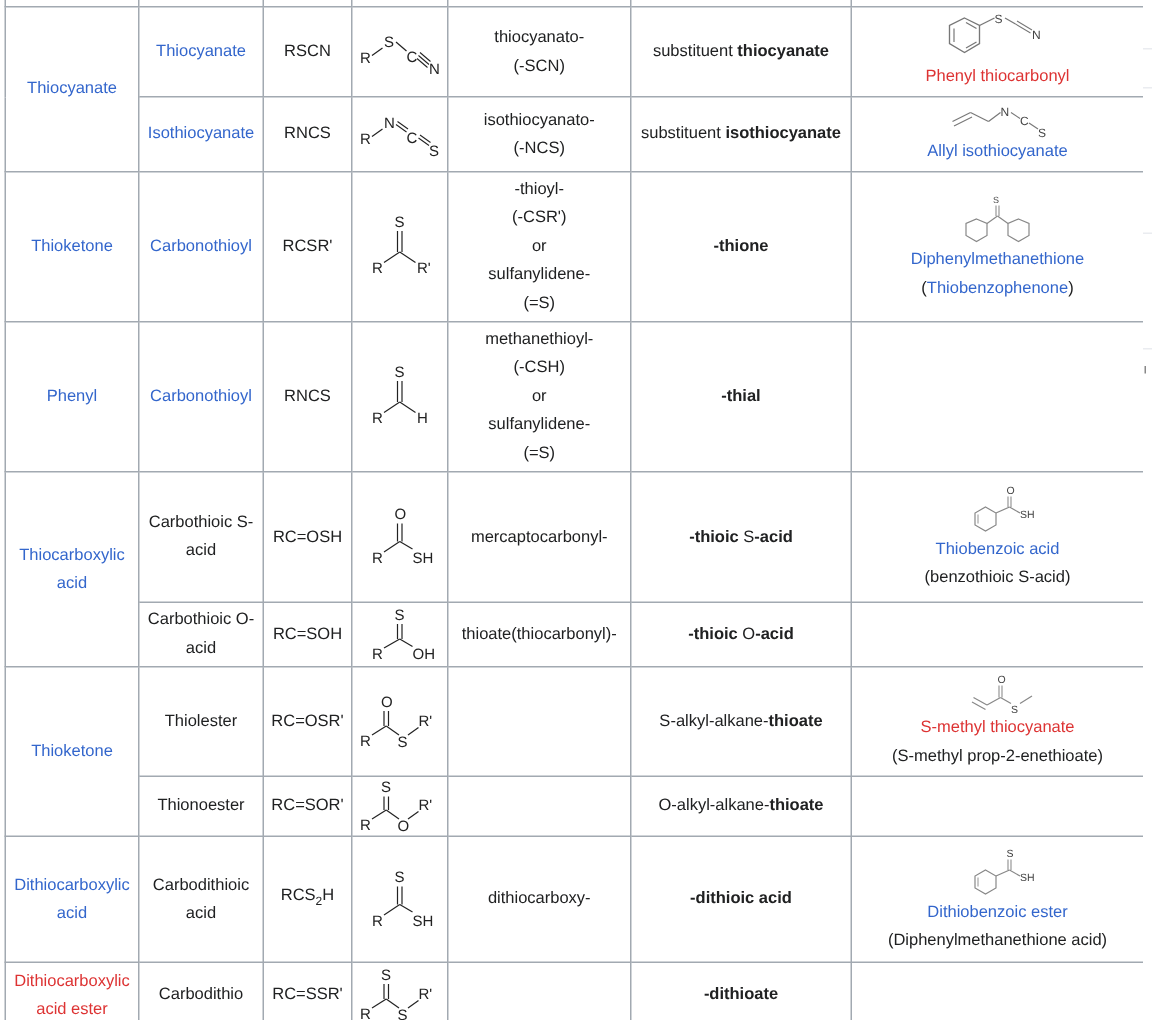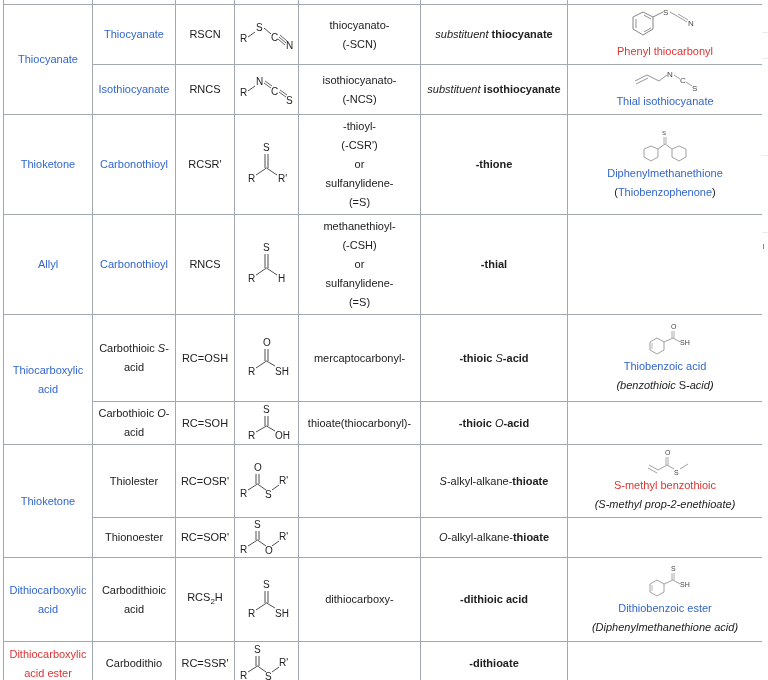--- a/index.html
+++ b/index.html
@@ -5,21 +5,21 @@
   html, body { margin:0; padding:0; background:#ffffff; }
   body { width:768px; height:680px; overflow:hidden; position:relative;
          font-family:"Liberation Sans", sans-serif; font-size:11px; color:#202122; }
   table.wt { position:absolute; left:3px; top:-1px; border-collapse:collapse;
              table-layout:fixed; background:#fff; }
   table.wt td { border:1px solid #a2a9b1; text-align:center; vertical-align:middle;
                 padding:2px 4px; line-height:19px; }
   a.lnk { color:#3366cc; text-decoration:none; }
   a.red { color:#d33; text-decoration:none; }
   .b { font-weight:bold; }
-  .i { font-style:italic; }
+  .i { }
   .mol { display:block; margin:0 auto; }
   .mol text { font-family:"Liberation Sans", sans-serif; font-size:10px; fill:#222; }
   .ex text { font-family:"Liberation Sans", sans-serif; font-size:8px; fill:#444; }
   .right-strip { position:absolute; left:762px; top:0; width:6px; height:680px; background:#fff; }
   .right-strip .tick { position:absolute; left:1px; top:244px; width:3px; height:5px; border-left:1px solid #888; }
   .right-strip .line { position:absolute; left:0; width:6px; height:1px; background:#eaecf0; }
 </style>
 </head>
 <body>
 
@@ -103,21 +103,21 @@
         <line x1="10" y1="13" x2="22" y2="7" stroke="#777" stroke-width="0.8"></line>
         <line x1="11" y1="16" x2="23" y2="10" stroke="#777" stroke-width="0.8"></line>
         <line x1="22" y1="7" x2="34" y2="13" stroke="#777" stroke-width="0.8"></line>
         <line x1="34" y1="13" x2="42" y2="7" stroke="#777" stroke-width="0.8"></line>
         <text x="42" y="9">N</text>
         <line x1="49" y1="7" x2="55" y2="11" stroke="#777" stroke-width="0.7"></line>
         <text x="55" y="15">C</text>
         <line x1="61" y1="14" x2="67" y2="18" stroke="#777" stroke-width="0.7"></line>
         <text x="67" y="23">S</text>
       </svg>
-      <a class="lnk" href="#">Thial isothiocyanate</a>
+      <a class="lnk" href="#">Allyl isothiocyanate</a>
     </td>
   </tr>
 
   <tr style="height:97px">
     <td><a class="lnk" href="#">Thioketone</a></td>
     <td><a class="lnk" href="#">Carbonothioyl</a></td>
     <td>RCSR'</td>
     <td style="padding:0">
       <svg class="mol" width="60" height="50">
         <text x="26" y="11">S</text>
@@ -146,21 +146,21 @@
         <line x1="40" y1="16" x2="47" y2="21" stroke="#888" stroke-width="0.8"></line>
         <polygon points="26,18 33,21 33,29 26,33 19,29 19,21" fill="none" stroke="#888" stroke-width="0.8"></polygon>
         <polygon points="54,18 61,21 61,29 54,33 47,29 47,21" fill="none" stroke="#888" stroke-width="0.8"></polygon>
       </svg>
       <a class="lnk" href="#">Diphenylmethanethione</a><br>
       <span>(</span><a class="lnk" href="#">Thiobenzophenone</a><span>)</span>
     </td>
   </tr>
 
   <tr style="height:95px">
-    <td><a class="lnk" href="#">Allyl</a></td>
+    <td><a class="lnk" href="#">Phenyl</a></td>
     <td><a class="lnk" href="#">Carbonothioyl</a></td>
     <td>RNCS</td>
     <td style="padding:0">
       <svg class="mol" width="60" height="50">
         <text x="26" y="11">S</text>
         <line x1="28" y1="14" x2="28" y2="28" stroke="#222" stroke-width="0.8"></line>
         <line x1="31" y1="14" x2="31" y2="28" stroke="#222" stroke-width="0.8"></line>
         <line x1="29.5" y1="28" x2="19" y2="35" stroke="#222" stroke-width="0.8"></line>
         <line x1="29.5" y1="28" x2="40" y2="35" stroke="#222" stroke-width="0.8"></line>
         <text x="11" y="42">R</text>
@@ -253,21 +253,21 @@
         <text x="40" y="7" style="font-size:7px">O</text>
         <line x1="41" y1="9" x2="41" y2="17" stroke="#888" stroke-width="0.7"></line>
         <line x1="43" y1="9" x2="43" y2="17" stroke="#888" stroke-width="0.7"></line>
         <line x1="42" y1="17" x2="33" y2="22" stroke="#888" stroke-width="0.8"></line>
         <line x1="33" y1="22" x2="24" y2="17" stroke="#888" stroke-width="0.8"></line>
         <line x1="32" y1="25" x2="23" y2="20" stroke="#888" stroke-width="0.8"></line>
         <line x1="42" y1="17" x2="49" y2="21" stroke="#888" stroke-width="0.8"></line>
         <text x="49" y="27" style="font-size:7px">S</text>
         <line x1="55" y1="21" x2="63" y2="16" stroke="#888" stroke-width="0.8"></line>
       </svg>
-      <a class="red" href="#">S-methyl benzothioic</a><br>
+      <a class="red" href="#">S-methyl thiocyanate</a><br>
       <span class="i">(S-methyl prop-2-enethioate)</span>
     </td>
   </tr>
   <tr style="height:40px">
     <td>Thionoester</td>
     <td>RC=SOR'</td>
     <td style="padding:0">
       <svg class="mol" width="60" height="38">
         <text x="17" y="9">S</text>
         <line x1="19" y1="12" x2="19" y2="21" stroke="#222" stroke-width="0.8"></line>

